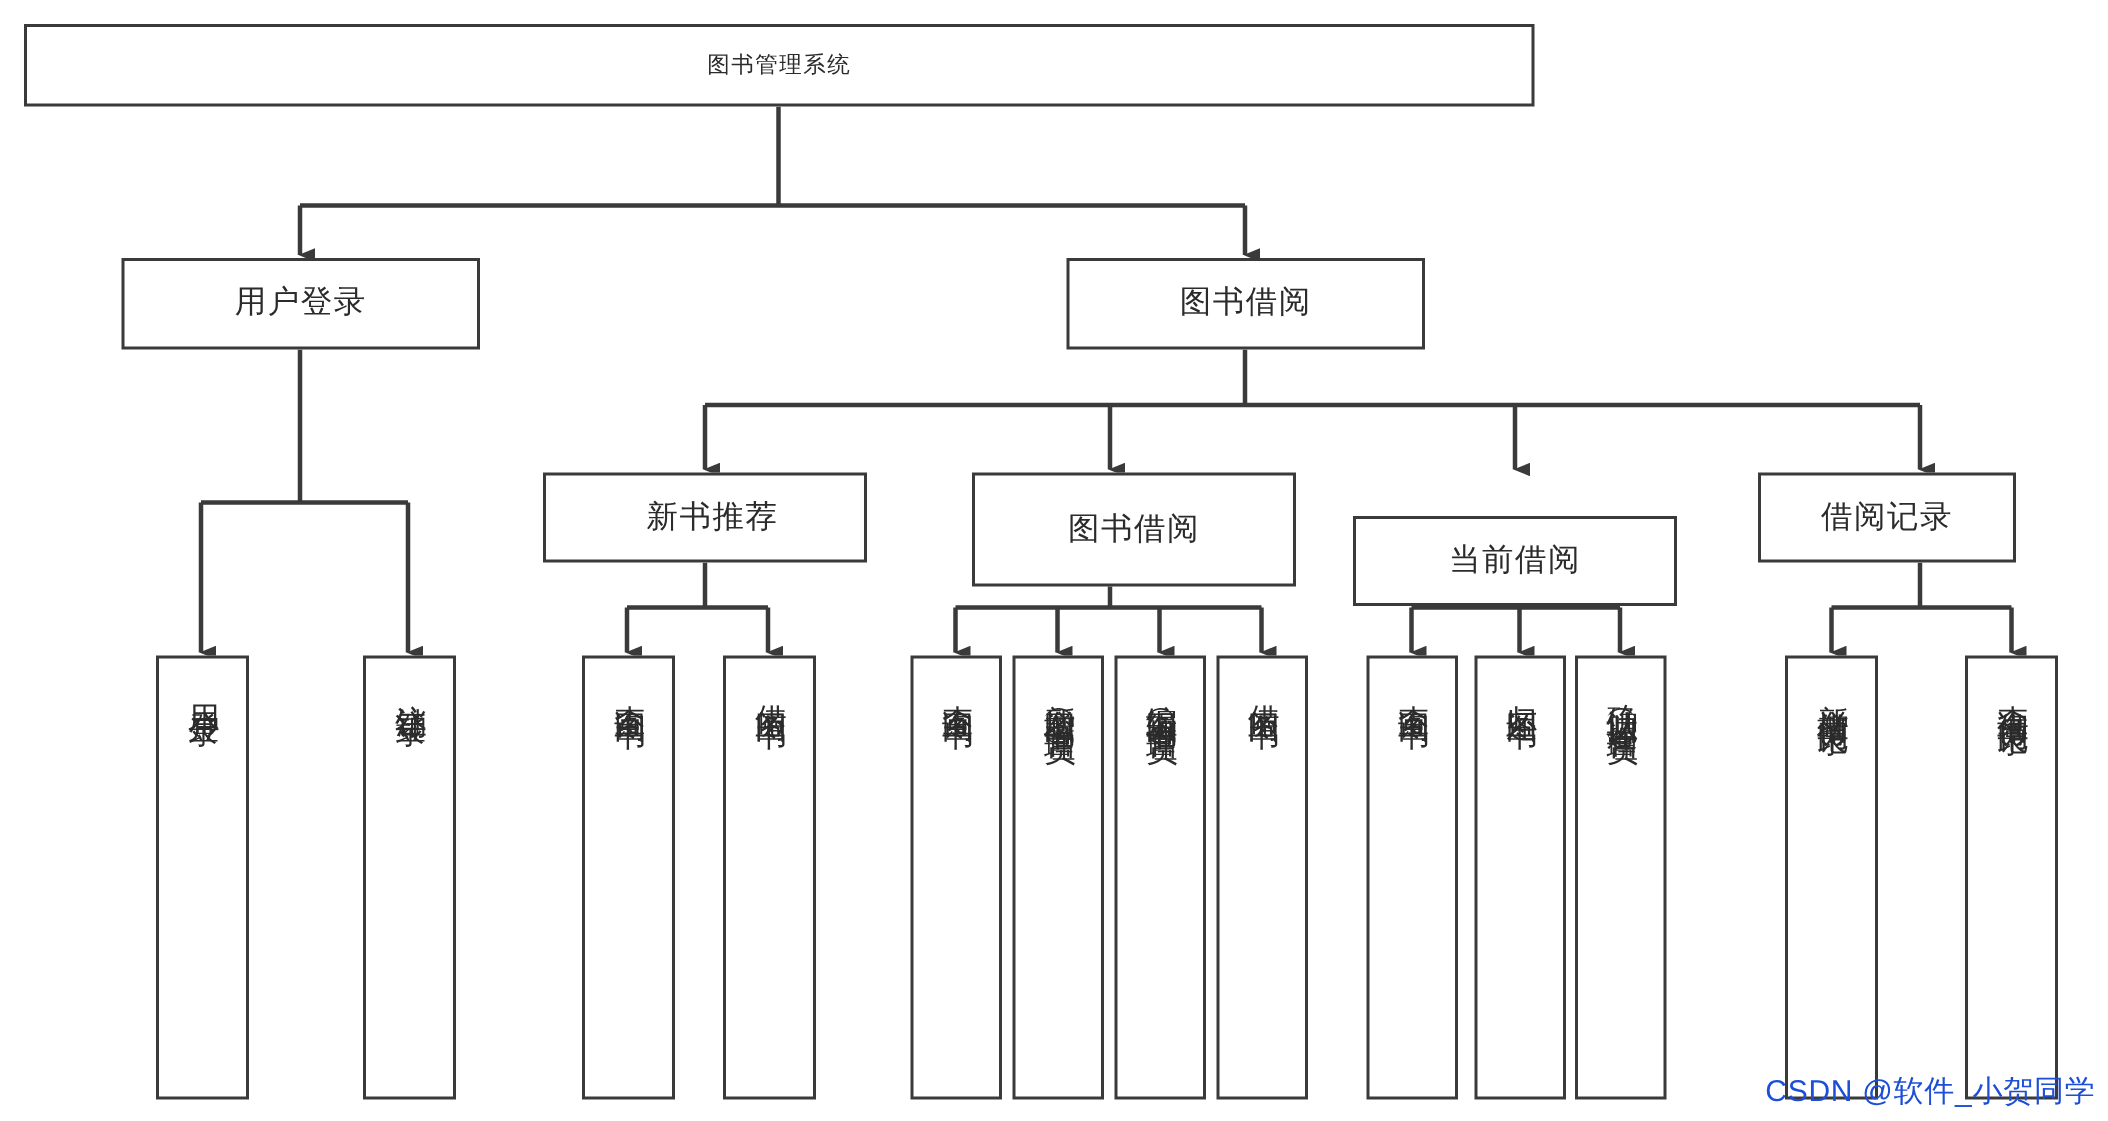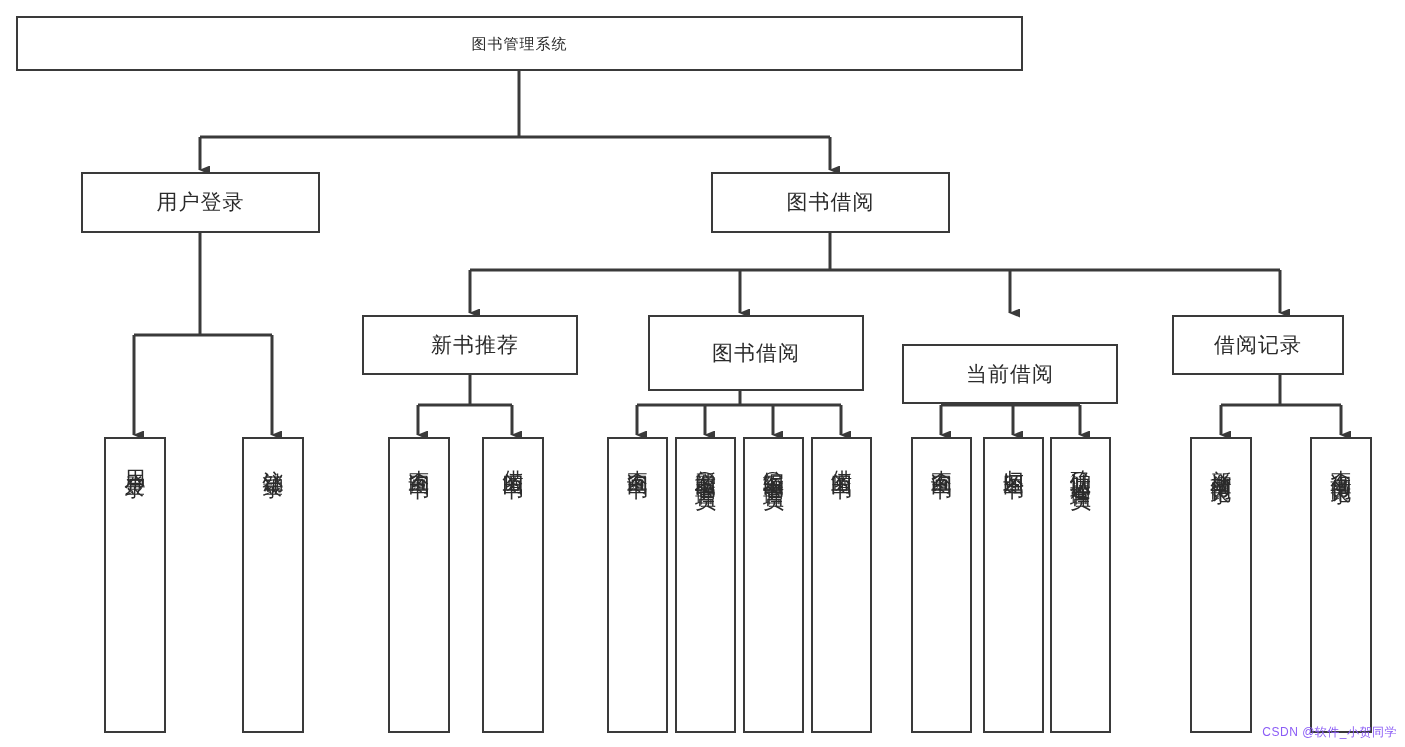--- a/index.html
+++ b/index.html
@@ -58,22 +58,22 @@
     line-height: 1.05;
     white-space: nowrap;
   }
   .node.root .label {
     font-size: 15px;
   }
   #watermark {
     position: absolute;
     right: 8px;
     bottom: 6px;
-    font-size: 12px;
-    color: #8b5cf6;
+    font-size: 20px;
+    color: #1d4ed8;
     letter-spacing: 0.5px;
     white-space: nowrap;
     user-select: none;
   }
 </style>
 </head>
 <body>
 
 <div id="stage">
 

